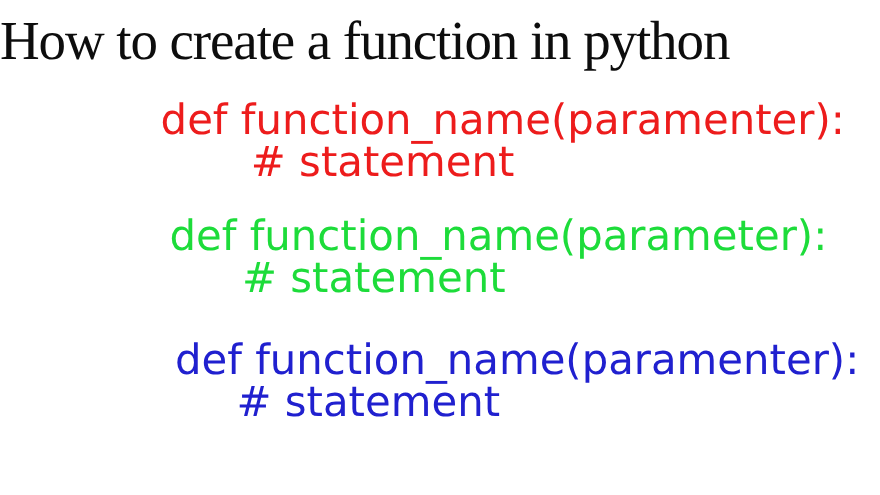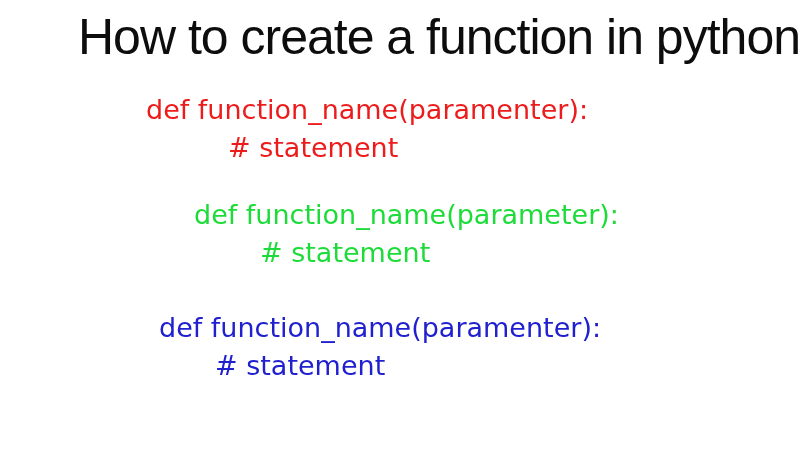--- a/index.html
+++ b/index.html
@@ -12,31 +12,31 @@
     background: #ffffff;
     position: relative;
     overflow: hidden;
     font-family: "DejaVu Sans", sans-serif;
   }
   .title {
     position: absolute;
     top: 8px;
     left: 0;
     width: 800px;
-    text-align: right;
-    font-family: Liberation Sans, sans-serif;
+    text-align: left;
+    font-family: Liberation Serif, serif;
     font-size: 50px;
     letter-spacing: -1px;
     white-space: nowrap;
     color: #0d0d0d;
   }
   .code-block {
     position: absolute;
     font-family: "DejaVu Sans", sans-serif;
-    font-size: 27px;
+    font-size: 38px;
     line-height: 37.5px;
     white-space: nowrap;
   }
   .code-block .line {
     display: block;
   }
   #example-red   { left: 146px; top: 91px;  }
   #example-green { left: 154px; top: 196px; }
   #example-blue  { left: 159px; top: 309px; }
   #example-red   .indent { margin-left: 82px; }
@@ -46,21 +46,21 @@
 </head>
 <body>
 
 <div class="title" style="color: rgb(13, 13, 13);">How to create a function in python</div>
 
 <div class="code-block" id="example-red" style="color: rgb(237, 28, 28);">
   <span class="line">def function_name(paramenter):</span>
   <span class="line indent"># statement</span>
 </div>
 
-<div class="code-block" id="example-green" style="color: rgb(29, 220, 58); margin-left: 40px;">
+<div class="code-block" id="example-green" style="color: rgb(29, 220, 58);">
   <span class="line">def function_name(parameter):</span>
   <span class="line indent"># statement</span>
 </div>
 
 <div class="code-block" id="example-blue" style="color: rgb(32, 32, 207);">
   <span class="line">def function_name(paramenter):</span>
   <span class="line indent"># statement</span>
 </div>
 
 </body></html>

